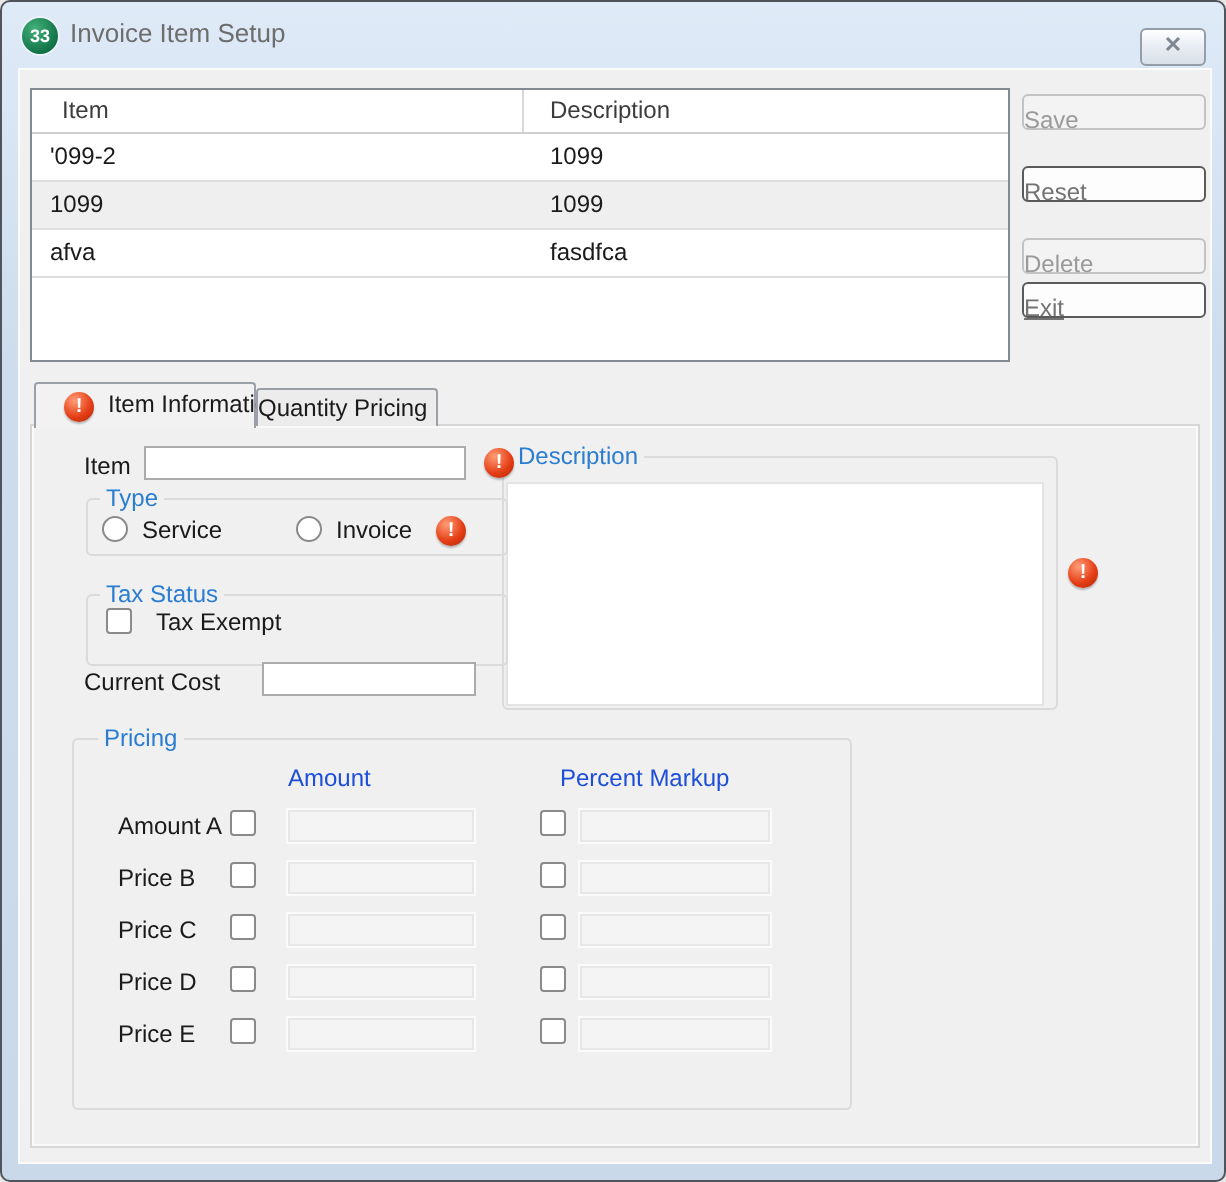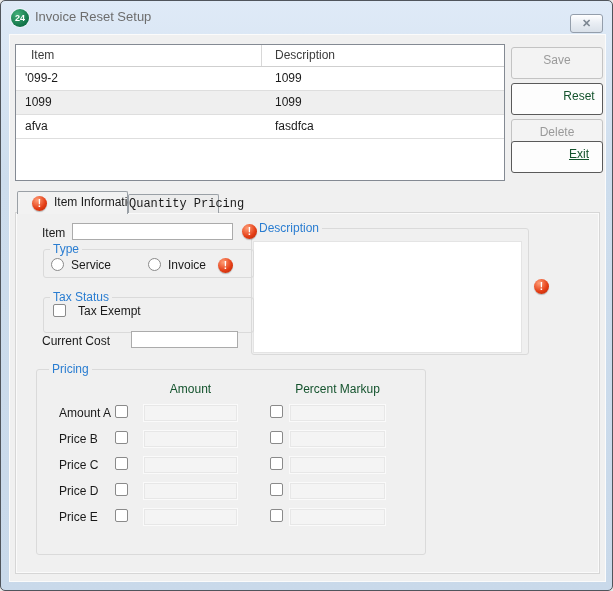--- a/index.html
+++ b/index.html
@@ -41,35 +41,35 @@
   .lv-header { display:flex; height:22px; border-bottom:1px solid #cfcfcf; background:#ffffff; color:#3c3c3c; }
   .lv-header .c1 { width:246px; padding-left:15px; line-height:21px; border-right:1px solid #d8d8d8; }
   .lv-header .c2 { flex:1; padding-left:13px; line-height:21px; }
   .lv-row { display:flex; height:24px; border-bottom:1px solid #dedede; }
   .lv-row.alt { background:#efefef; }
   .lv-row .c1 { width:246px; padding-left:9px; line-height:23px; }
   .lv-row .c2 { flex:1; padding-left:13px; line-height:23px; }
 
   
   .btn {
-    position:absolute; left:502px; width:92px; height:32px;
-    border-radius:3px; text-align:center; line-height:24px; font-size:12px; cursor:default;
-  }
-  .btn.enabled { background:#fdfdfd; border:1px solid #5a5a5a; color:#14532d;padding-left:44px; }
+    position:absolute; left:502px; width:92px; height:18px;
+    border-radius:3px; line-height:24px; font-size:12px; cursor:default;
+  }
+  .btn.enabled { background:#fdfdfd; border:1px solid #5a5a5a; color:#737373; }
   .btn.disabled { background:#f3f3f3; border:1px solid #c3c3c3; color:#9a9a9a; }
 
   
   .tab-panel { position:absolute; left:6px; top:178px; width:585px; height:362px;
     background:#f0f0f0; border:1px solid #d6d6d6; box-shadow:inset 0 0 0 1px #fafafa; }
   .tab { position:absolute; border:1px solid #9aa0a6; border-bottom:none;
     border-radius:2px 2px 0 0; background:#f2f2f2; z-index:2; }
   .tab.active { left:8px; top:157px; width:111px; height:23px; }
   .tab.inactive { left:119px; top:160px; width:91px; height:19px; background:#ececec; }
   .tab .tab-label { position:absolute; left:36px; top:0; line-height:21px; color:#1a1a1a; white-space:nowrap; }
-  .tab.inactive .tab-label { left:0; width:100%; text-align:center; line-height:18px;font-family:Liberation Mono, monospace; }
+  .tab.inactive .tab-label { left:0; width:100%; line-height:18px; }
 
   
   .err-icon {
     position:absolute; width:15px; height:15px; border-radius:50%;
     background:radial-gradient(circle at 35% 28%, #ff9d76, #e43d15 58%, #ae2708);
     color:#fff; font-size:10px; font-weight:bold; text-align:center; line-height:15px;
     box-shadow:0 1px 1px rgba(0,0,0,.25); z-index:5;
   }
 
   
@@ -83,32 +83,32 @@
   .text-input { position:absolute; background:#fff; border:1px solid #ababab; padding:0 3px;
     font-size:12px; height:17px; }
   .textarea { position:absolute; background:#fff; border:1px solid #e4e4e4; resize:none; }
 
   .radio { position:absolute; width:13px; height:13px; border-radius:50%;
     background:#fff; border:1px solid #8a8a8a; }
   .checkbox { position:absolute; width:13px; height:13px; border-radius:2px;
     background:#fff; border:1px solid #8a8a8a; }
   .ctl-label { position:absolute; line-height:14px; white-space:nowrap; }
 
-  .col-header { position:absolute; text-align:center; color:#14532d; }
+  .col-header { position:absolute; color:#1d4ed8; }
   .price-field { position:absolute; height:16px; background:#f4f4f4; border:1px solid #e7e7e7;
     box-shadow:0 0 0 1px #fafafa; }
 </style>
 </head>
 <body>
 
 <div class="window">
 
   <div class="titlebar">
-    <div class="app-icon">24</div>
-    <div class="title">Invoice Reset Setup</div>
+    <div class="app-icon">33</div>
+    <div class="title">Invoice Item Setup</div>
     <div class="close-btn">✕</div>
   </div>
 
   <div class="client">
 
     <div class="listview">
       <div class="lv-header">
         <div class="c1">Item</div>
         <div class="c2">Description</div>
       </div>

